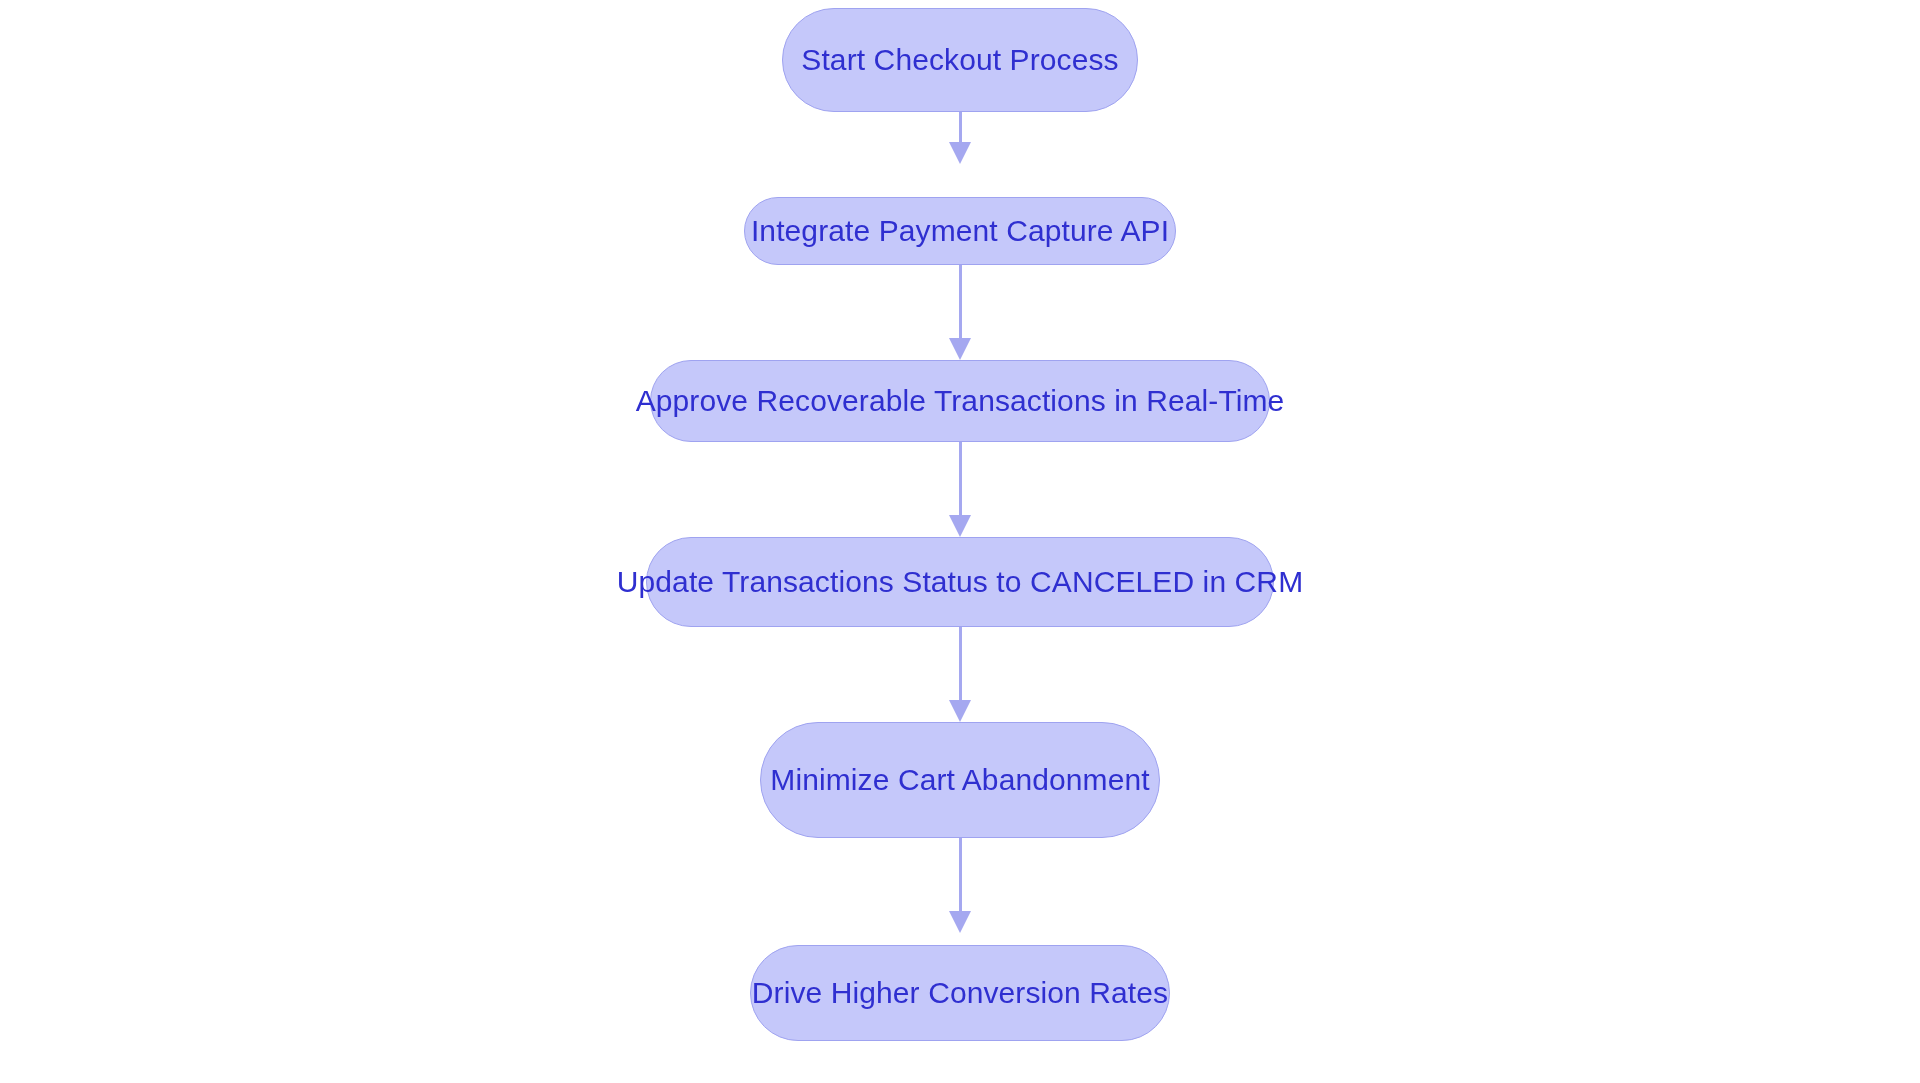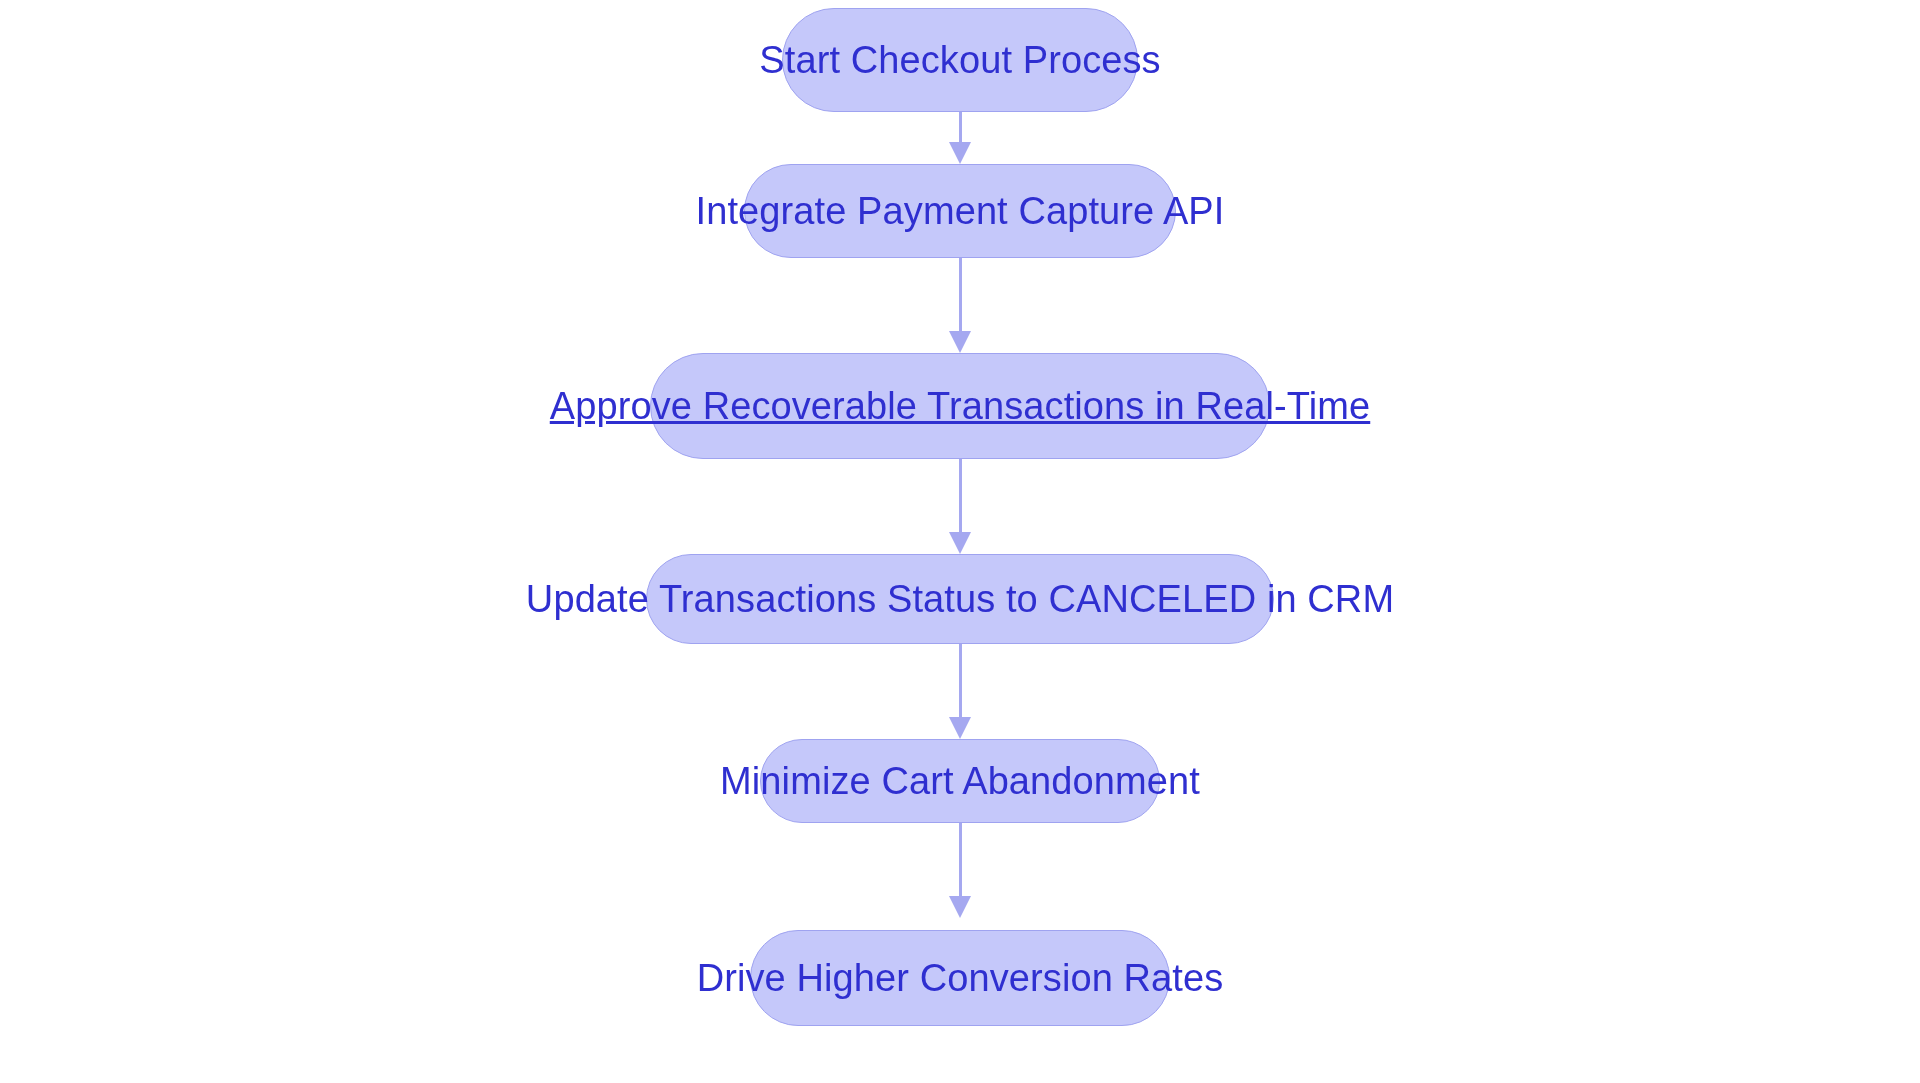--- a/index.html
+++ b/index.html
@@ -39,21 +39,21 @@
     font-size: 30px;
     font-weight: 400;
     letter-spacing: 0.1px;
     white-space: nowrap;
     line-height: 1;
     user-select: none;
   }
 
   .flow-node-label {
     color: #2f2fd0;
-    font-size: 38px;
+    font-size: 30px;
     line-height: 1;
     white-space: nowrap;
   }
 
   
   .flow-connector {
     position: relative;
     width: 24px;
     display: flex;
     flex-direction: column;
@@ -81,48 +81,48 @@
 
   <div class="flow-node" style="width:356px;height:104px;margin-top:8px;">
     <span class="flow-node-label">Start Checkout Process</span>
   </div>
 
   <div class="flow-connector" style="height:52px;">
     <div class="connector-stem"></div>
     <div class="connector-head"></div>
   </div>
 
-  <div class="flow-node" style="width:432px;height:94px;">
+  <div class="flow-node" style="width:432px;height:68px;margin-top:33px;">
     <span class="flow-node-label">Integrate Payment Capture API</span>
   </div>
 
   <div class="flow-connector" style="height:95px;">
     <div class="connector-stem"></div>
     <div class="connector-head"></div>
   </div>
 
-  <div class="flow-node" style="width:620px;height:106px;text-decoration:underline;">
+  <div class="flow-node" style="width:620px;height:82px;">
     <span class="flow-node-label">Approve Recoverable Transactions in Real-Time</span>
   </div>
 
   <div class="flow-connector" style="height:95px;">
     <div class="connector-stem"></div>
     <div class="connector-head"></div>
   </div>
 
   <div class="flow-node" style="width:628px;height:90px;">
     <span class="flow-node-label">Update Transactions Status to CANCELED in CRM</span>
   </div>
 
   <div class="flow-connector" style="height:95px;">
     <div class="connector-stem"></div>
     <div class="connector-head"></div>
   </div>
 
-  <div class="flow-node" style="width:400px;height:84px;">
+  <div class="flow-node" style="width:400px;height:116px;">
     <span class="flow-node-label">Minimize Cart Abandonment</span>
   </div>
 
   <div class="flow-connector" style="height:95px;">
     <div class="connector-stem"></div>
     <div class="connector-head"></div>
   </div>
 
   <div class="flow-node" style="width:420px;height:96px;margin-top:12px;">
     <span class="flow-node-label">Drive Higher Conversion Rates</span>

